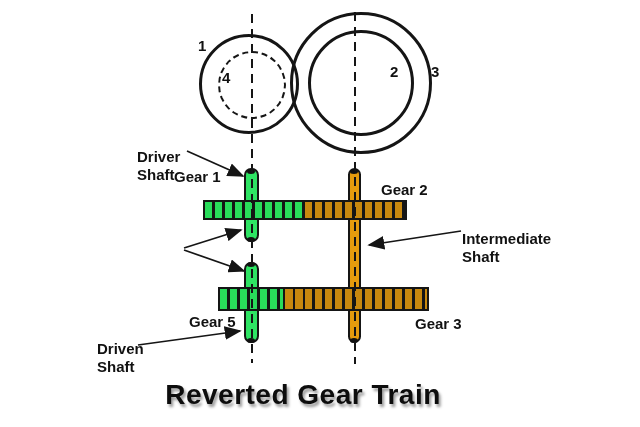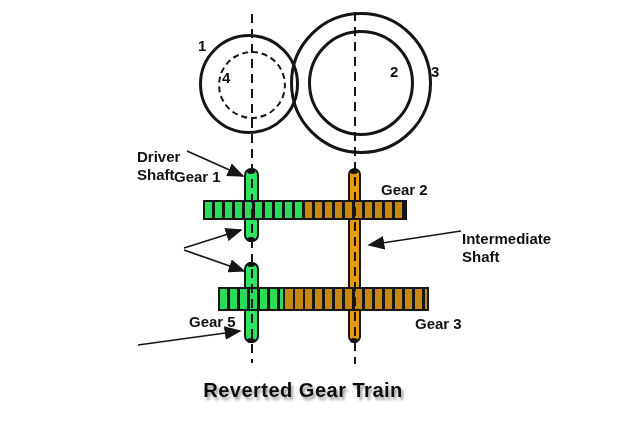--- a/index.html
+++ b/index.html
@@ -50,21 +50,21 @@
   .lbl-driver{left:137px;top:132px;width:60px;}
   .lbl-gear1{left:174px;top:168px;}
   .lbl-gear2{left:381px;top:181px;}
   .lbl-coaxial{left:116px;top:236px;width:78px;}
   .lbl-intermediate{left:462px;top:214px;width:114px;}
   .lbl-gear4{left:189px;top:313px;}
   .lbl-gear3{left:397px;top:315px;margin-left:18px;}
   .lbl-driven{left:97px;top:324px;width:64px;}
   .title{
     position:absolute;left:113px;top:379px;width:380px;text-align:center;z-index:7;
-    font-size:20px;font-weight:bold;letter-spacing:0.5px;color:#0d0d0d;
+    font-size:28px;font-weight:bold;letter-spacing:0.5px;color:#0d0d0d;
     text-shadow:2px 3px 3px #9a9a9a;
   }
 </style>
 </head>
 <body>
 
 <div class="canvas">
 
   <div class="circle c-solid circle-1"></div>
   <div class="circle c-dashed circle-4"></div>
@@ -112,16 +112,17 @@
   <div class="lbl num-4">4</div>
   <div class="lbl num-2">2</div>
   <div class="lbl num-3">3</div>
 
   <div class="lbl lbl-wrap lbl-driver">Driver Shaft</div>
   <div class="lbl lbl-gear1">Gear 1</div>
   <div class="lbl lbl-gear2">Gear 2</div>
   <div class="lbl lbl-wrap lbl-intermediate">Intermediate Shaft</div>
   <div class="lbl lbl-gear4">Gear 5</div>
   <div class="lbl lbl-gear3">Gear 3</div>
+  <div class="lbl lbl-wrap lbl-driven">Driven Shaft</div>
 
   <div class="title">Reverted Gear Train</div>
 
 </div>
 
 </body></html>

